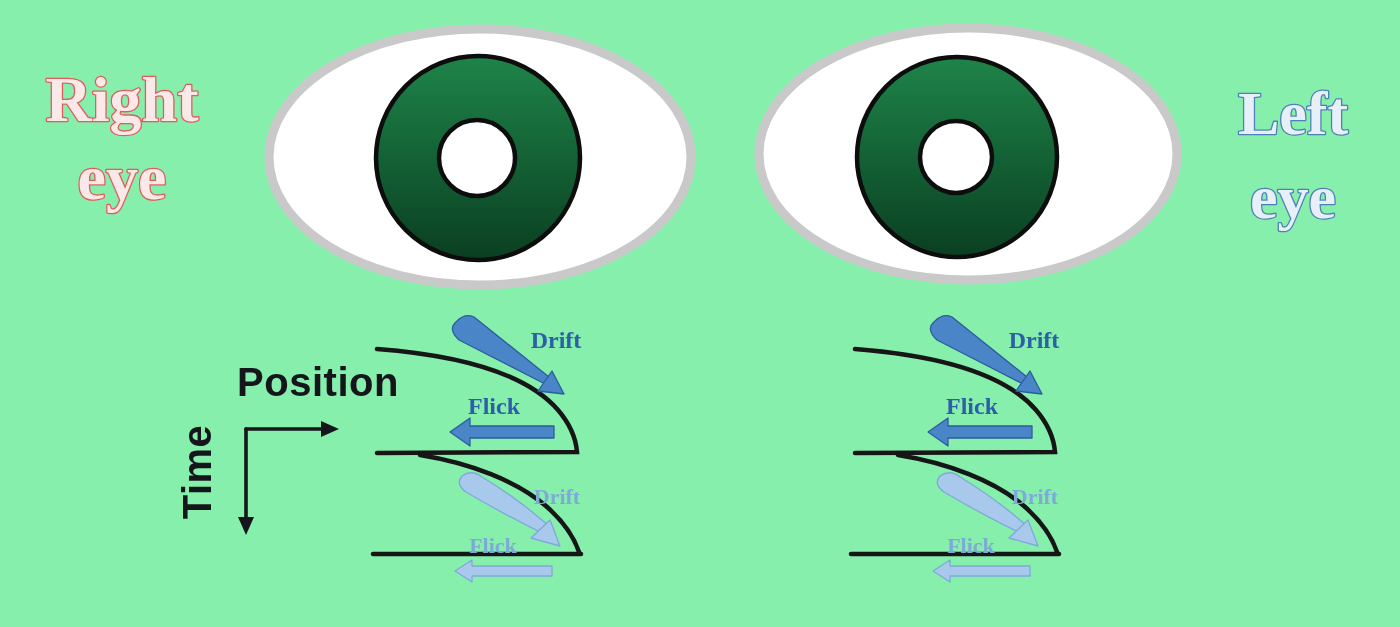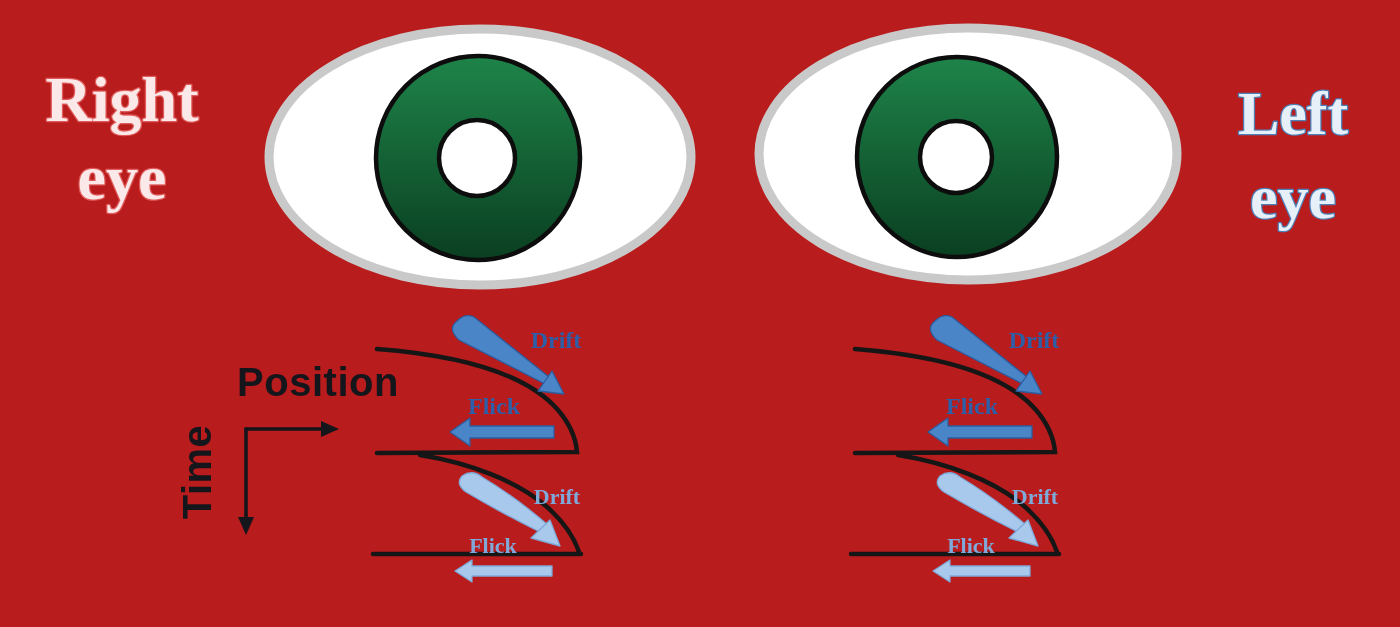--- a/index.html
+++ b/index.html
@@ -1,20 +1,20 @@
 <!DOCTYPE html>
 <html><head>
 <meta charset="utf-8">
 <style>
   html, body { margin: 0; padding: 0; background: #ffffff; }
   .stage {
     position: relative;
     width: 1400px;
     height: 627px;
-    background: #b91c1c;
+    background: #86efac;
     overflow: hidden;
     font-family: "Liberation Sans", sans-serif;
   }
   svg { display: block; }
 
   
   .sclera { fill: #ffffff; stroke: #c9c9c9; stroke-width: 9; }
   .iris   { stroke: #0d0d0d; stroke-width: 4.5; }
   .pupil  { fill: #ffffff; stroke: #0d0d0d; stroke-width: 4.5; }
 

